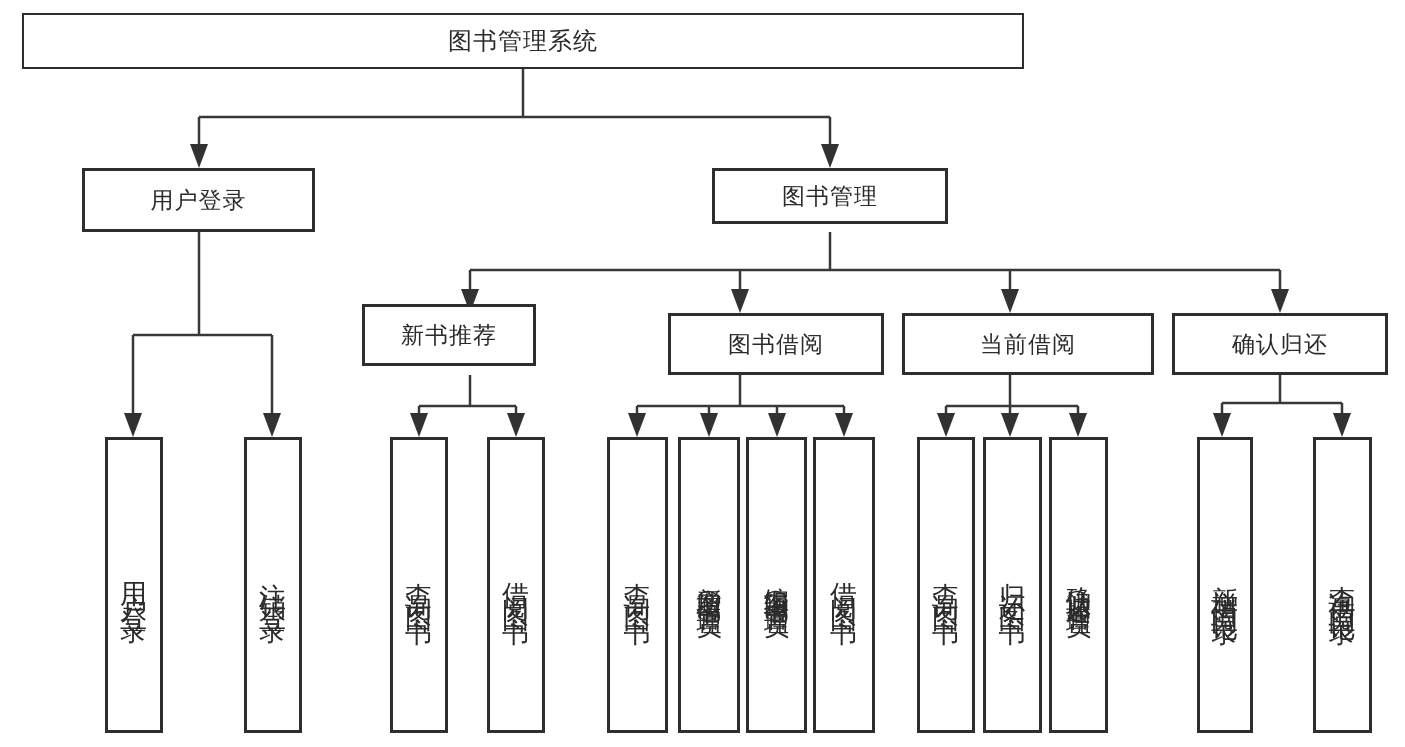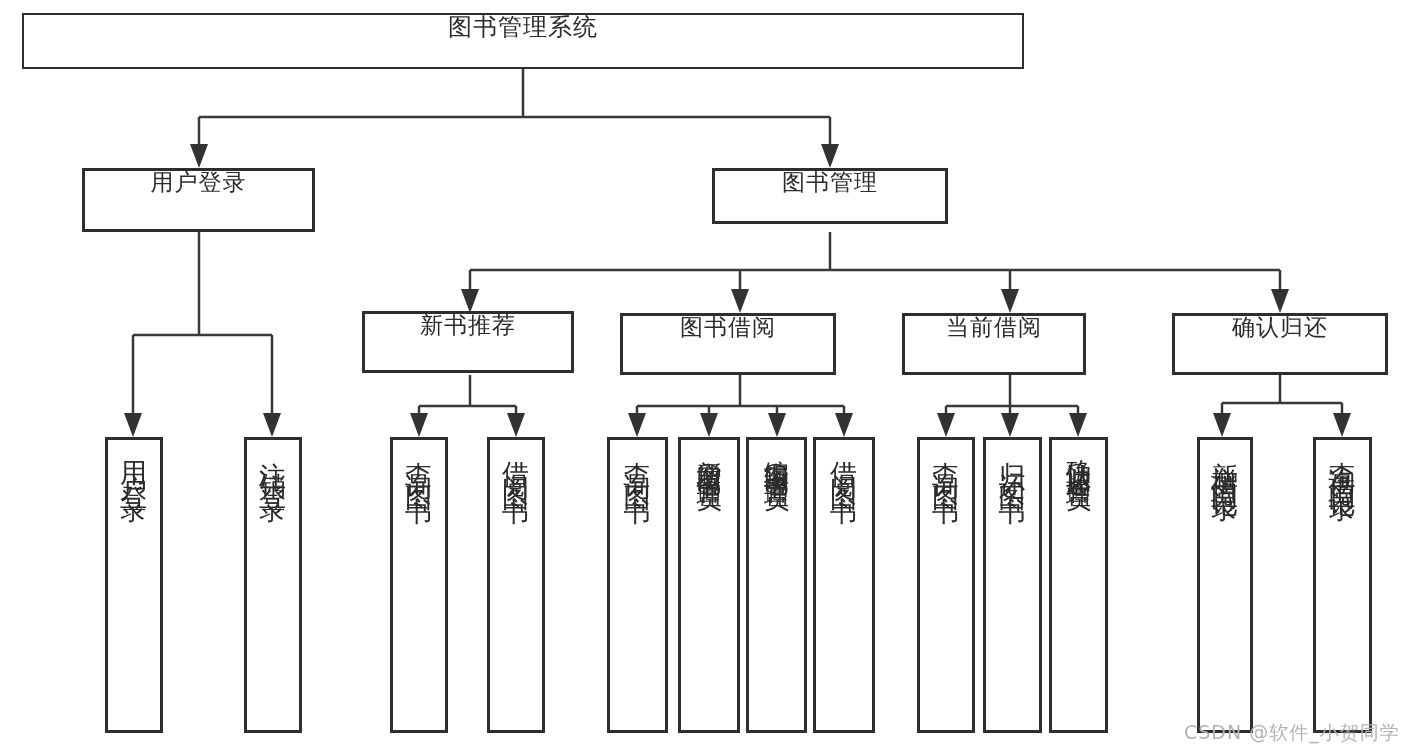--- a/index.html
+++ b/index.html
@@ -9,21 +9,21 @@
     background:#ffffff;
     font-family:"DejaVu Sans","Liberation Sans",sans-serif;
     overflow:hidden;
   }
   #connectors{position:absolute;left:0;top:0;z-index:1;}
   .box{
     position:absolute;
     background:#ffffff;
     border:3px solid #2e2e2e;
     box-sizing:border-box;
-    display:flex;justify-content:center;
+    display:flex;align-items:center;justify-content:center;
     z-index:2;
   }
   .box.top{border-width:2px;}
   .hlbl{
     color:#2b2b2b;
     font-size:23px;
     letter-spacing:1px;
     white-space:nowrap;
     line-height:1;
   }
@@ -98,27 +98,27 @@
     <span class="hlbl">图书管理系统</span>
   </div>
 
   <div class="box" style="left:82px;top:168px;width:233px;height:64px">
     <span class="hlbl">用户登录</span>
   </div>
   <div class="box" style="left:712px;top:168px;width:236px;height:56px">
     <span class="hlbl">图书管理</span>
   </div>
 
-  <div class="box" style="left:362px;top:311px;width:212px;height:62px">
+  <div class="box" style="left:362px;top:304px;width:174px;height:62px">
     <span class="hlbl">新书推荐</span>
   </div>
-  <div class="box" style="left:620px;top:313px;width:216px;height:62px">
+  <div class="box" style="left:668px;top:313px;width:216px;height:62px">
     <span class="hlbl">图书借阅</span>
   </div>
-  <div class="box" style="left:902px;top:313px;width:184px;height:62px">
+  <div class="box" style="left:902px;top:313px;width:252px;height:62px">
     <span class="hlbl">当前借阅</span>
   </div>
   <div class="box" style="left:1172px;top:313px;width:216px;height:62px">
     <span class="hlbl">确认归还</span>
   </div>
 
   <div class="box" style="left:105px;top:437px;width:58px;height:296px">
     <span class="vlbl">用户登录</span>
   </div>
   <div class="box" style="left:244px;top:437px;width:58px;height:296px">
@@ -155,14 +155,13 @@
     <span class="vlbl long">确认归还（管理员）</span>
   </div>
 
   <div class="box" style="left:1197px;top:437px;width:56px;height:296px">
     <span class="vlbl mid">新增借阅记录</span>
   </div>
   <div class="box" style="left:1313px;top:437px;width:59px;height:296px">
     <span class="vlbl mid">查询借阅记录</span>
   </div>
 
-  <div id="watermark">CSDN @软件_小贺同学</div>
 </div>
 
 </body></html>

